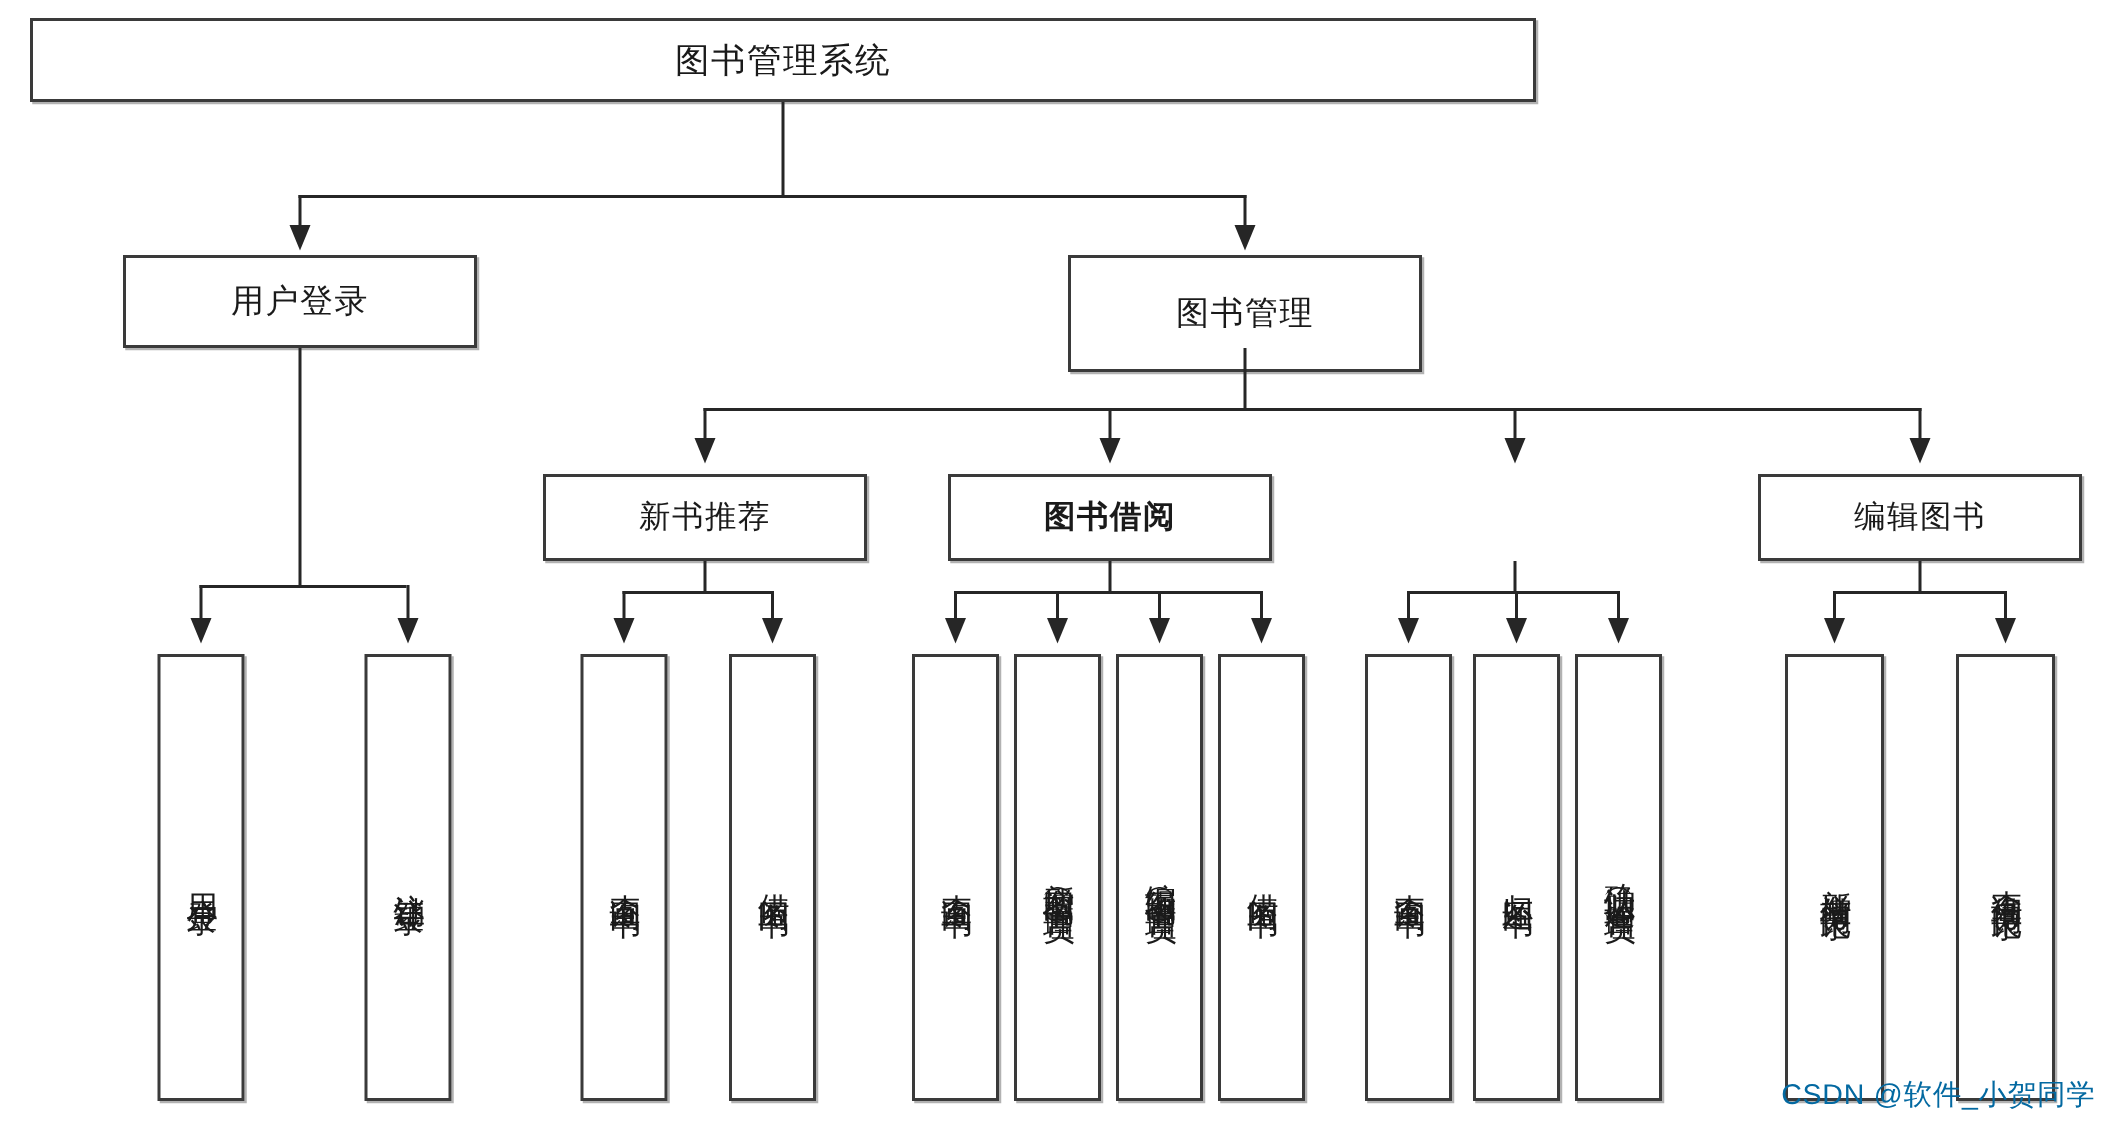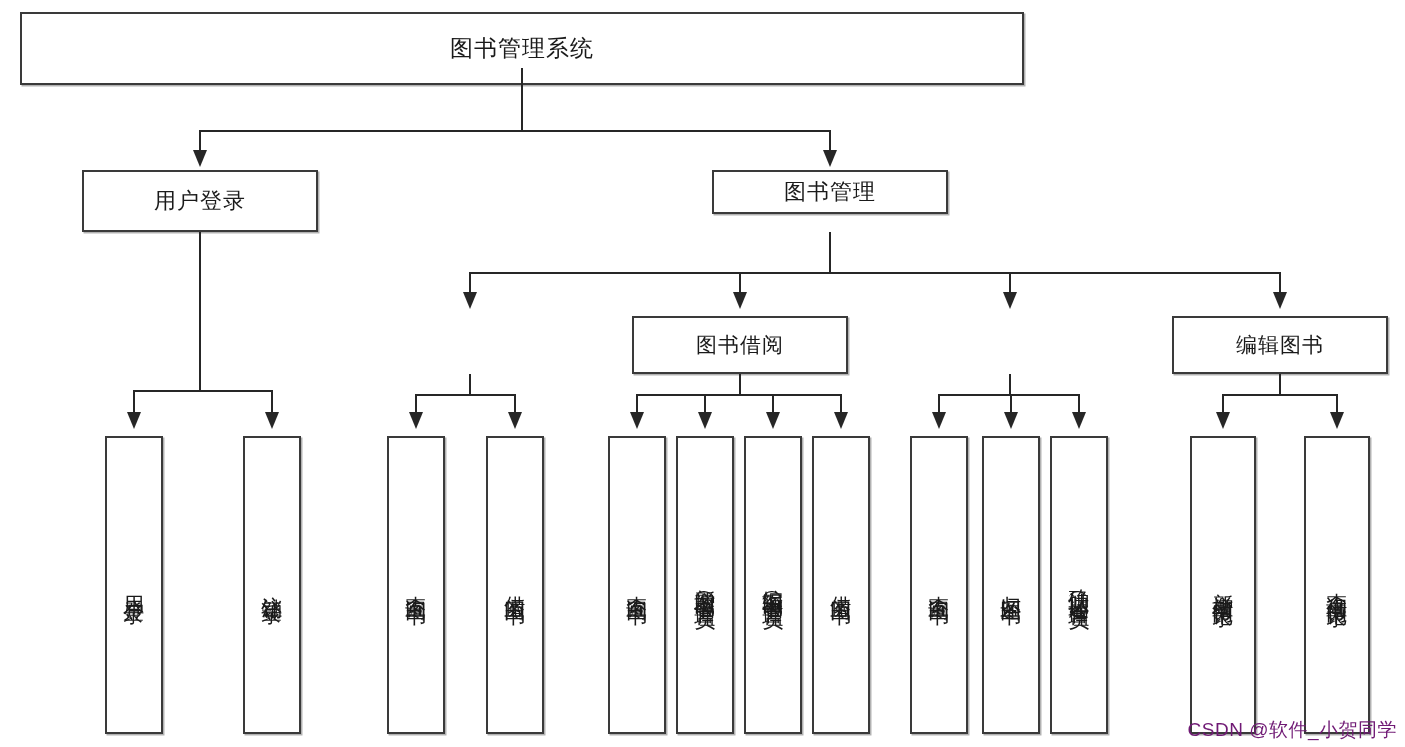--- a/index.html
+++ b/index.html
@@ -69,49 +69,49 @@
     border-right: 7px solid transparent;
     border-top: 17px solid #262626;
   }
 
   
   #watermark {
     position: absolute;
     right: 8px;
     bottom: 4px;
     font-size: 19px;
-    color: #701a75;
+    color: #0369a1;
     letter-spacing: 0.5px;
     white-space: nowrap;
     pointer-events: none;
   }
 </style>
 </head>
 <body>
 
 <div id="canvas">
 
-  <div class="node root" style="left:20px; top:12px; width:1004px; height:73px;">
+  <div class="node root" style="left:20px; top:12px; width:1004px; height:56px;">
     <span class="label">图书管理系统</span>
   </div>
 
   <div class="edge v" style="left:521px; top:68px; width:2px; height:62px;"></div>
 
   <div class="edge h" style="left:199px; top:130px; width:632px; height:2px;"></div>
 
   <div class="edge v" style="left:199px; top:130px; width:2px; height:22px;"></div>
   <div class="arrow" style="left:193px; top:150px;"></div>
 
   <div class="edge v" style="left:829px; top:130px; width:2px; height:22px;"></div>
   <div class="arrow" style="left:823px; top:150px;"></div>
 
   <div class="node lvl2" style="left:82px; top:170px; width:236px; height:62px;">
     <span class="label">用户登录</span>
   </div>
-  <div class="node lvl2" style="left:712px; top:170px; width:236px; height:44px;">
+  <div class="node lvl2" style="left:712px; top:170px; width:236px; height:78px;">
     <span class="label">图书管理</span>
   </div>
 
   <div class="edge v" style="left:199px; top:232px; width:2px; height:160px;"></div>
   <div class="edge h" style="left:133px; top:390px; width:138px; height:2px;"></div>
   <div class="edge v" style="left:133px; top:390px; width:2px; height:24px;"></div>
   <div class="arrow" style="left:127px; top:412px;"></div>
   <div class="edge v" style="left:271px; top:390px; width:2px; height:24px;"></div>
   <div class="arrow" style="left:265px; top:412px;"></div>
 
@@ -123,21 +123,24 @@
 
   <div class="edge v" style="left:739px; top:272px; width:2px; height:22px;"></div>
   <div class="arrow" style="left:733px; top:292px;"></div>
 
   <div class="edge v" style="left:1009px; top:272px; width:2px; height:22px;"></div>
   <div class="arrow" style="left:1003px; top:292px;"></div>
 
   <div class="edge v" style="left:1279px; top:272px; width:2px; height:22px;"></div>
   <div class="arrow" style="left:1273px; top:292px;"></div>
 
-  <div class="node lvl3" style="left:632px; top:316px; width:216px; height:58px;">
+  <div class="node lvl3" style="left:362px; top:316px; width:216px; height:58px;">
+    <span class="label">新书推荐</span>
+  </div>
+  <div class="node lvl3" style="left:632px; top:316px; width:216px; height:58px;font-weight:bold;">
     <span class="label">图书借阅</span>
   </div>
   <div class="node lvl3" style="left:1172px; top:316px; width:216px; height:58px;">
     <span class="label">编辑图书</span>
   </div>
 
   <div class="edge v" style="left:469px; top:374px; width:2px; height:22px;"></div>
   <div class="edge h" style="left:415px; top:394px; width:100px; height:2px;"></div>
   <div class="edge v" style="left:415px; top:394px; width:2px; height:20px;"></div>
   <div class="arrow" style="left:409px; top:412px;"></div>

